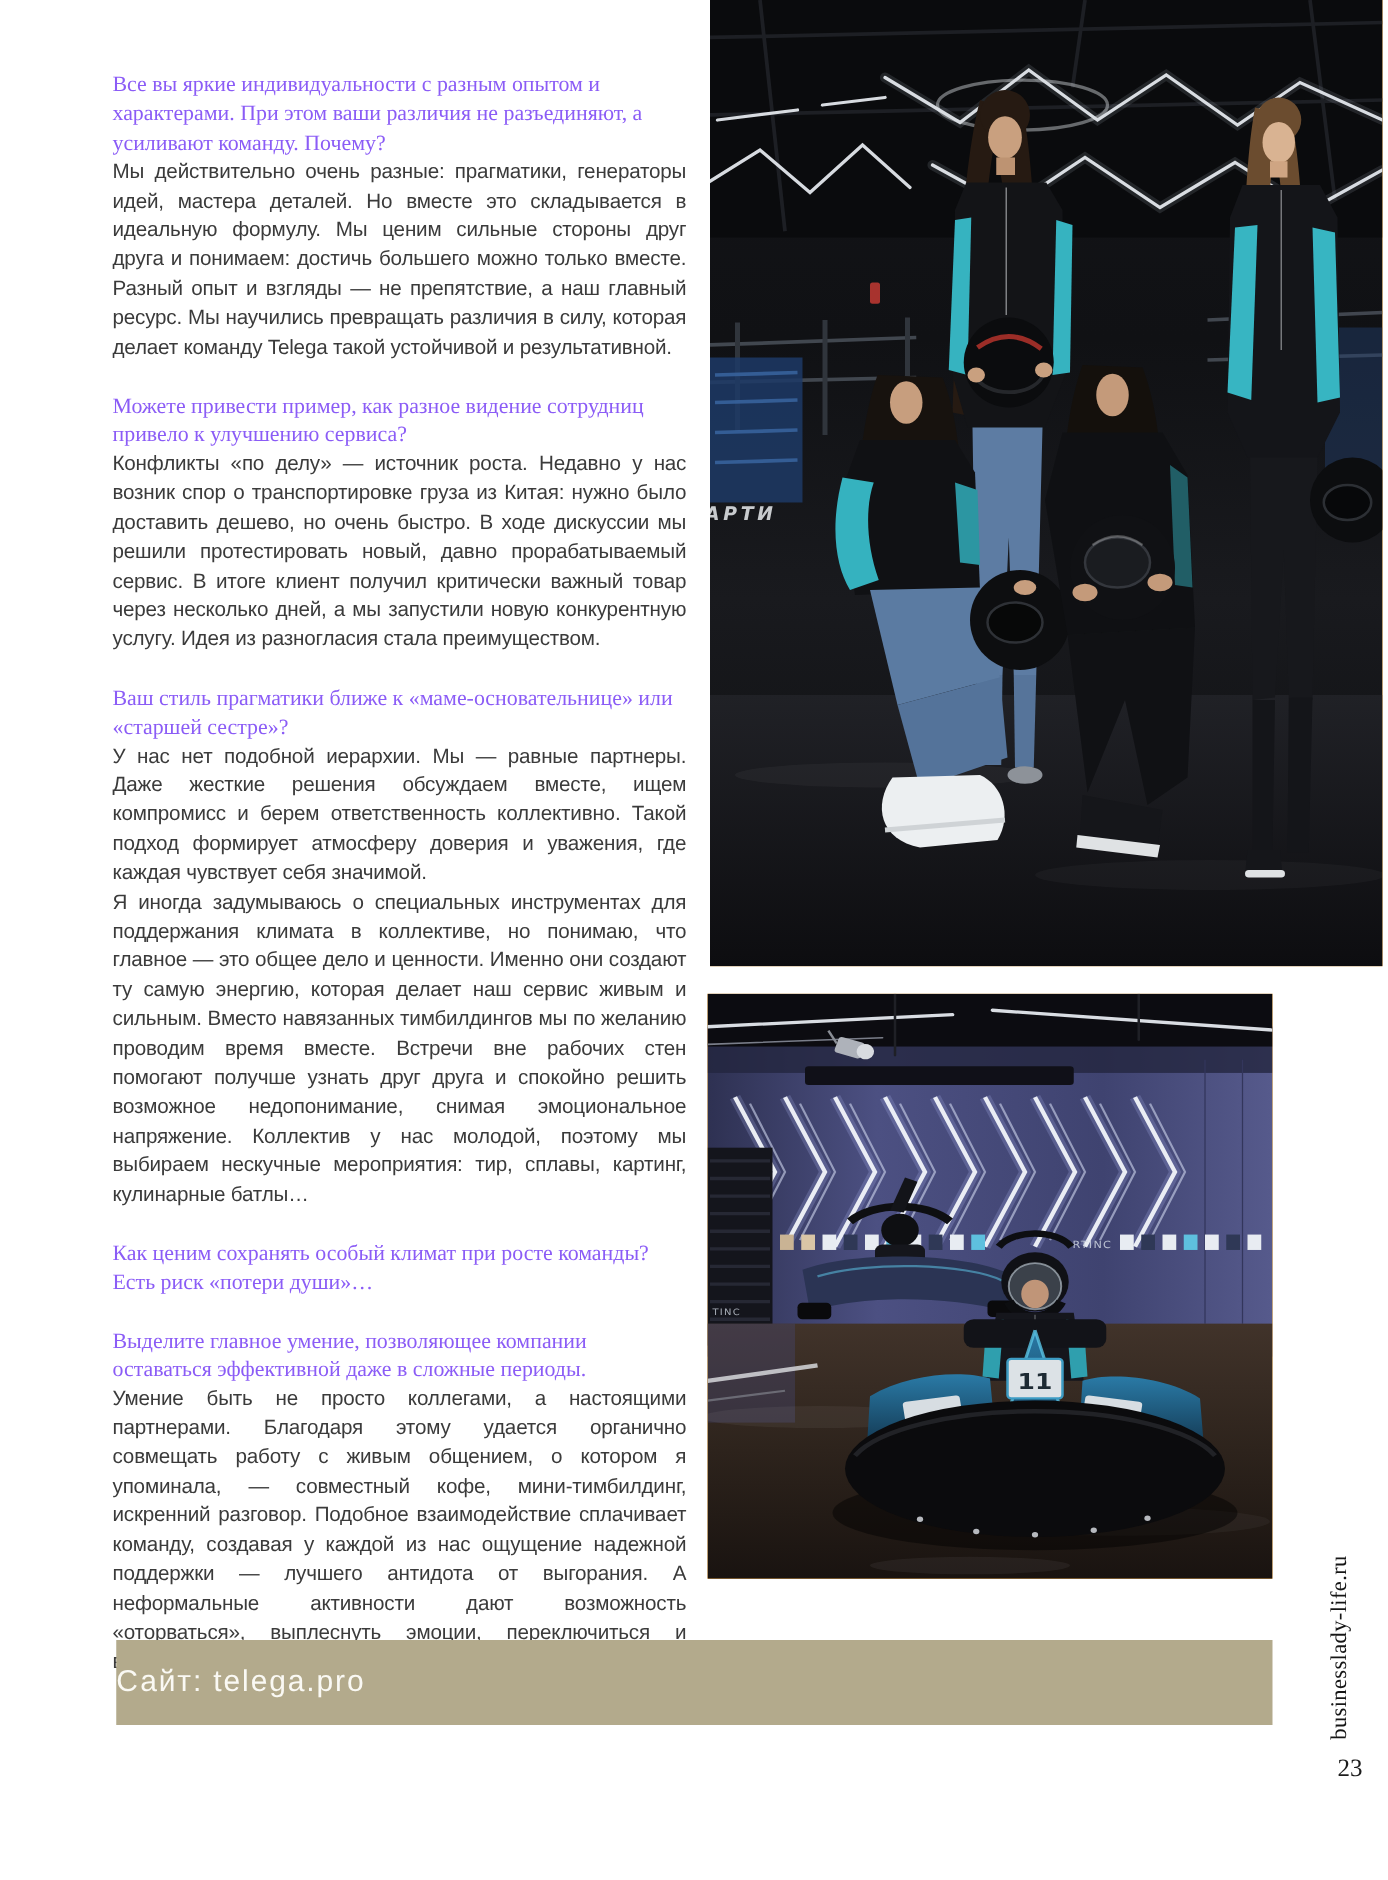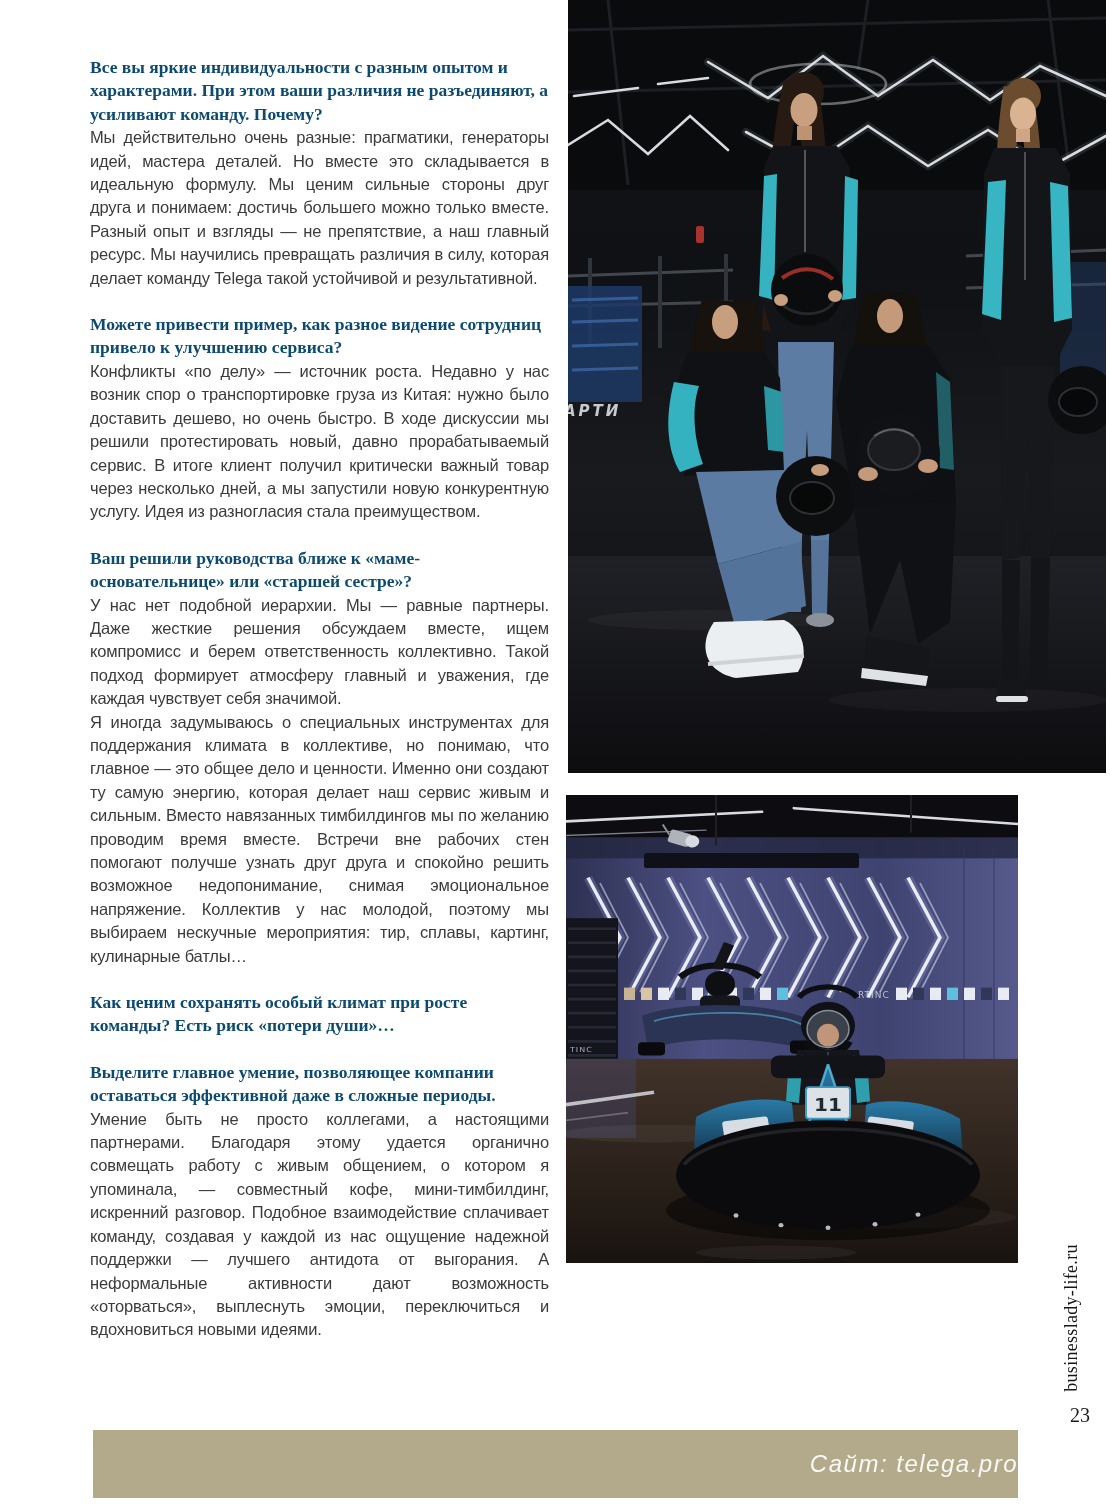--- a/index.html
+++ b/index.html
@@ -2,52 +2,52 @@
 <html lang="ru"><head>
 <meta charset="utf-8">
 <style>
   html,body{margin:0;padding:0;background:#ffffff;}
   .page{position:relative;width:1110px;height:1504px;background:#ffffff;overflow:hidden;
         font-family:"Liberation Sans",sans-serif;}
   
   .text-col{position:absolute;left:90px;top:56px;width:459px;color:#3b3b3b;
             font-size:16.5px;line-height:23.4px;text-align:justify;letter-spacing:-0.15px;}
   .text-col p{margin:0;padding:0;}
-  .text-col p.q{font-family:"Liberation Serif",serif;font-weight:bold;color:#0c4a6e;
+  .text-col p.q{font-family:"Liberation Serif",serif;font-weight:normal;color:#8b5cf6;
                 font-size:17.5px;letter-spacing:0;margin-top:23px;text-align:left;}
   .text-col p.q:first-child{margin-top:0;}
   
   .photo{position:absolute;overflow:hidden;background:#a16207;}
   .photo-top{left:568px;top:0;width:538px;height:773px;}
   .photo-bottom{left:566px;top:795px;width:452px;height:468px;}
   .photo svg{display:block;width:100%;height:100%;}
   
-  .footer-banner{position:absolute;left:93px;top:1430px;width:925px;height:68px;
-                 background:#b3aa8c;display:flex;align-items:center;justify-content:flex-end;font-style:italic;}
+  .footer-banner{position:absolute;left:93px;top:1312px;width:925px;height:68px;
+                 background:#b3aa8c;display:flex;align-items:center;justify-content:flex-start;}
   .footer-banner span{color:#faf9f4;font-size:24px;font-weight:400;letter-spacing:1.5px;}
   
   .vertical-site{position:absolute;left:997px;top:1307px;width:150px;height:22px;
                  transform:rotate(-90deg);transform-origin:center center;
                  font-family:"Liberation Serif",serif;font-size:18px;color:#161616;
                  text-align:center;letter-spacing:0.3px;white-space:nowrap;}
   .page-num{position:absolute;left:1050px;top:1404px;width:40px;text-align:right;
             font-family:"Liberation Serif",serif;font-size:20px;color:#1c1c1c;}
 </style>
 </head>
 <body>
 
 <div class="page">
 
   <div class="text-col">
     <p class="q">Все вы яркие индивидуальности с разным опытом и характерами. При этом ваши различия не разъединяют, а усиливают команду. Почему?</p>
     <p class="a">Мы действительно очень разные: прагматики, генераторы идей, мастера деталей. Но вместе это складывается в идеальную формулу. Мы ценим сильные стороны друг друга и понимаем: достичь большего можно только вместе. Разный опыт и взгляды — не препятствие, а наш главный ресурс. Мы научились превращать различия в силу, которая делает команду Telega такой устойчивой и результативной.</p>
     <p class="q">Можете привести пример, как разное видение сотрудниц привело к улучшению сервиса?</p>
     <p class="a">Конфликты «по делу» — источник роста. Недавно у нас возник спор о транспортировке груза из Китая: нужно было доставить дешево, но очень быстро. В ходе дискуссии мы решили протестировать новый, давно прорабатываемый сервис. В итоге клиент получил критически важный товар через несколько дней, а мы запустили новую конкурентную услугу. Идея из разногласия стала преимуществом.</p>
-    <p class="q">Ваш решили руководства ближе к «маме-основательнице» или «старшей сестре»?</p>
-    <p class="a">У нас нет подобной иерархии. Мы — равные партнеры. Даже жесткие решения обсуждаем вместе, ищем компромисс и берем ответственность коллективно. Такой подход формирует атмосферу главный и уважения, где каждая чувствует себя значимой.</p>
+    <p class="q">Ваш стиль прагматики ближе к «маме-основательнице» или «старшей сестре»?</p>
+    <p class="a">У нас нет подобной иерархии. Мы — равные партнеры. Даже жесткие решения обсуждаем вместе, ищем компромисс и берем ответственность коллективно. Такой подход формирует атмосферу доверия и уважения, где каждая чувствует себя значимой.</p>
     <p class="a">Я иногда задумываюсь о специальных инструментах для поддержания климата в коллективе, но понимаю, что главное — это общее дело и ценности. Именно они создают ту самую энергию, которая делает наш сервис живым и сильным. Вместо навязанных тимбилдингов мы по желанию проводим время вместе. Встречи вне рабочих стен помогают получше узнать друг друга и спокойно решить возможное недопонимание, снимая эмоциональное напряжение. Коллектив у нас молодой, поэтому мы выбираем нескучные мероприятия: тир, сплавы, картинг, кулинарные батлы…</p>
     <p class="q">Как ценим сохранять особый климат при росте команды? Есть риск «потери души»…</p>
     <p class="q">Выделите главное умение, позволяющее компании оставаться эффективной даже в сложные периоды.</p>
     <p class="a">Умение быть не просто коллегами, а настоящими партнерами. Благодаря этому удается органично совмещать работу с живым общением, о котором я упоминала, — совместный кофе, мини-тимбилдинг, искренний разговор. Подобное взаимодействие сплачивает команду, создавая у каждой из нас ощущение надежной поддержки — лучшего антидота от выгорания. А неформальные активности дают возможность «оторваться», выплеснуть эмоции, переключиться и вдохновиться новыми идеями.</p>
   </div>
 
   <div class="photo photo-top" role="img" aria-label="Четыре девушки команды Telega со шлемами в картинг-клубе">
     <svg viewBox="0 0 538 773" preserveAspectRatio="none">
       <defs>
         <linearGradient id="tpbg" x1="0" y1="0" x2="0" y2="1">

